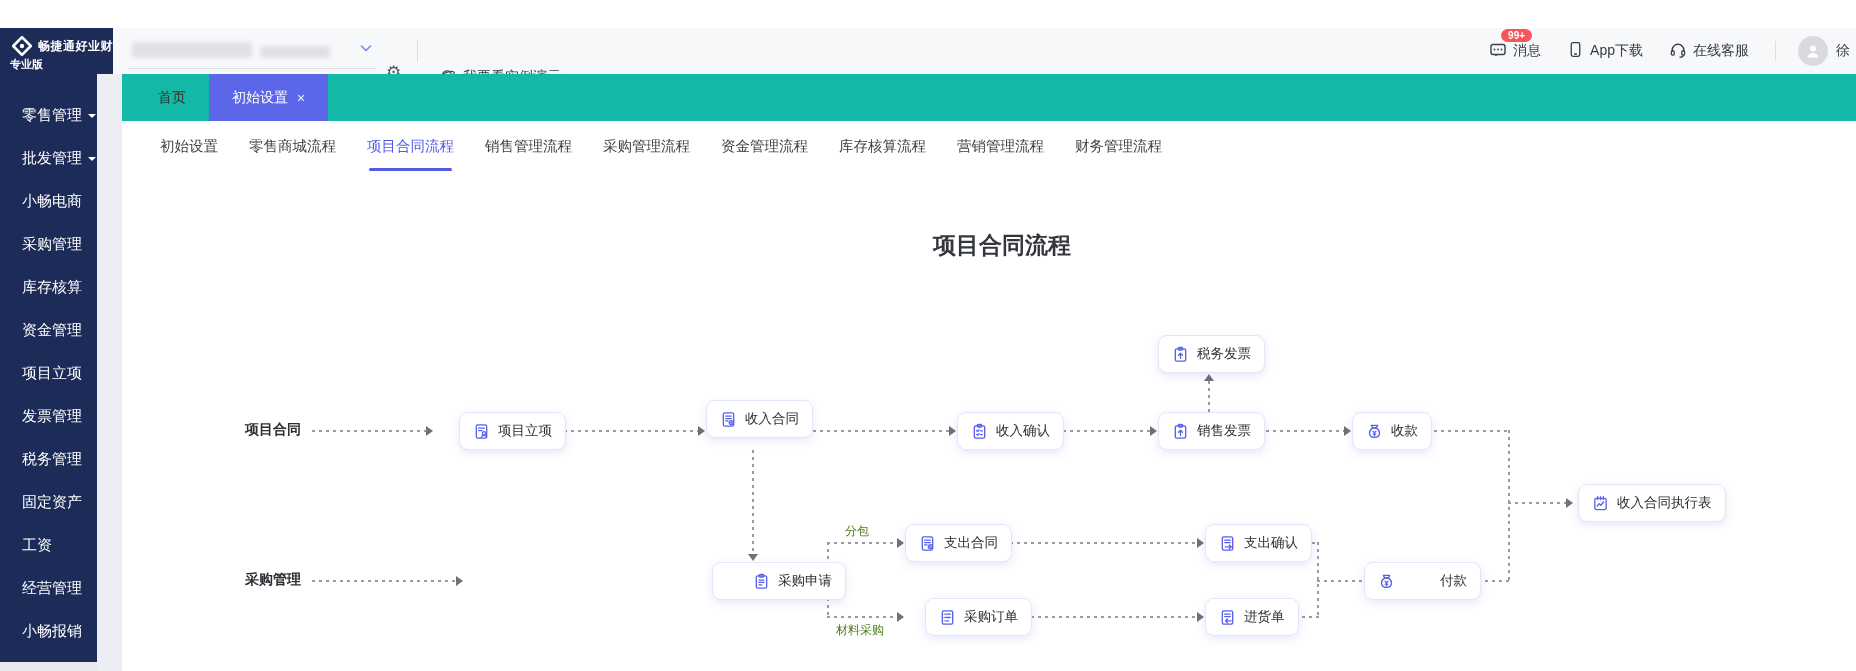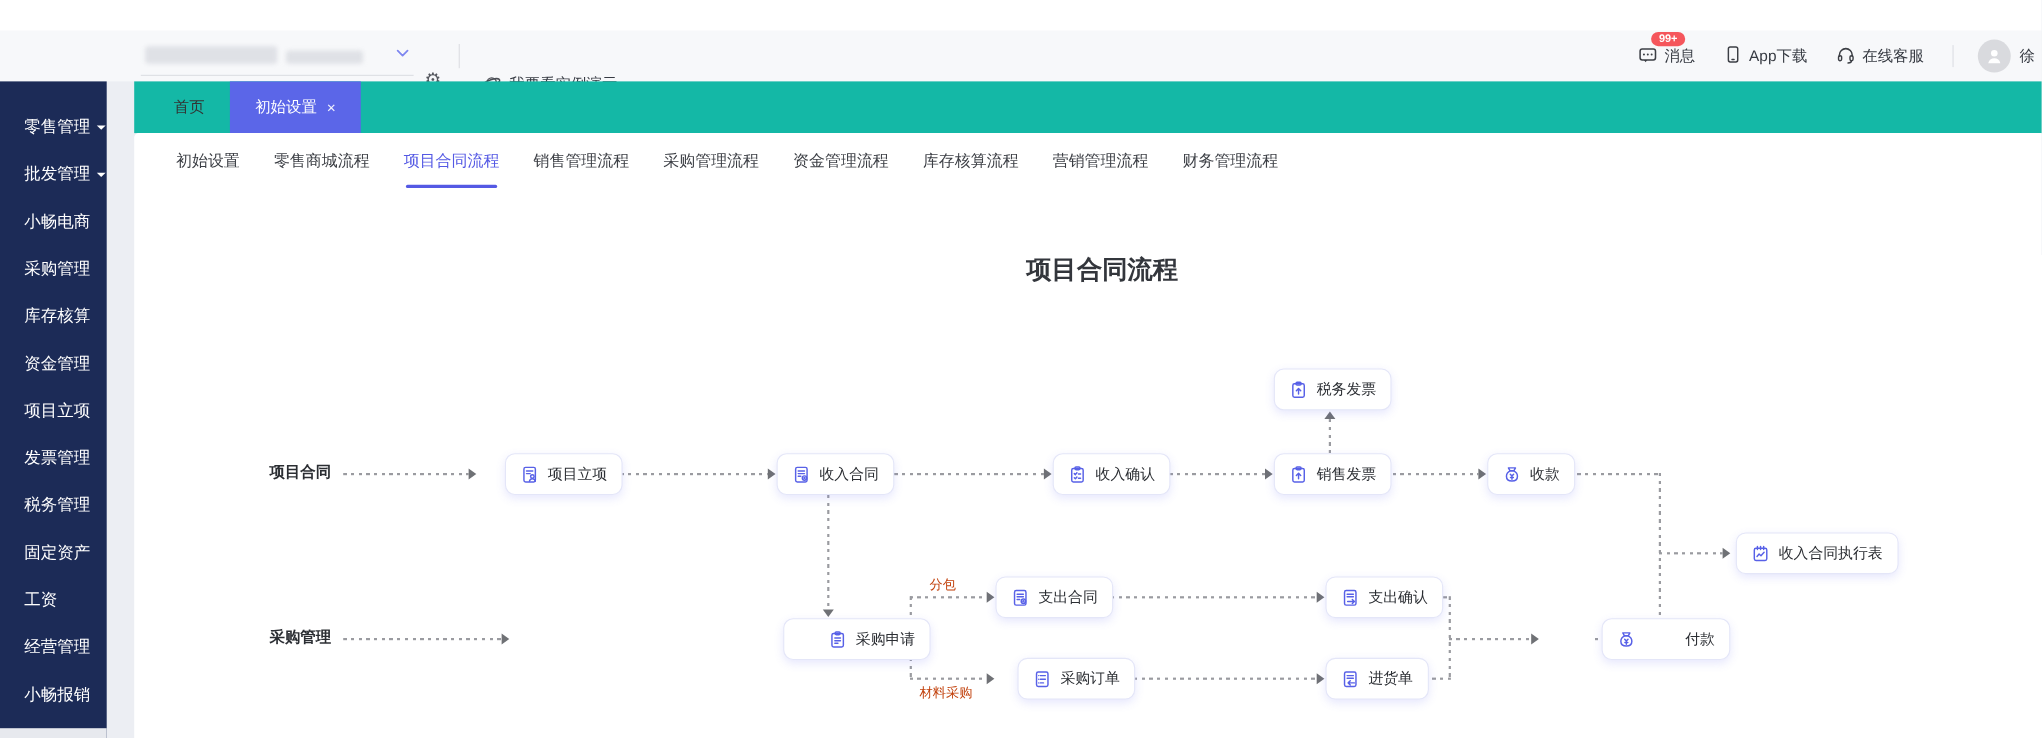--- a/index.html
+++ b/index.html
@@ -50,38 +50,48 @@
   .snitem.active::after{content:"";position:absolute;left:2px;right:2px;bottom:0;height:3px;background:#5459e4;border-radius:2px;}
   .snright{position:absolute;right:6px;top:0;height:50px;display:flex;align-items:center;gap:9px;font-size:13.5px;color:#45484f;}
   .circle-play{width:16px;height:16px;border:1.4px solid #45484f;border-radius:50%;position:relative;display:inline-block;box-sizing:border-box;}
   .circle-play::after{content:"";position:absolute;left:5px;top:3.5px;width:0;height:0;border-left:5px solid #45484f;border-top:3.2px solid transparent;border-bottom:3.2px solid transparent;}
   .circle-q{width:16px;height:16px;border:1.4px solid #45484f;border-radius:50%;display:inline-flex;align-items:center;justify-content:center;font-size:10.5px;font-weight:700;color:#45484f;box-sizing:border-box;}
   .snvdiv{width:1px;height:14px;background:#c9cbd1;}
   .snlink{display:flex;align-items:center;gap:5px;cursor:pointer;white-space:nowrap;}
   
   .flow-title{position:absolute;left:1002px;top:230px;transform:translateX(-50%);font-size:23px;font-weight:600;color:#33363c;white-space:nowrap;}
   .rowlabel{position:absolute;font-size:14px;font-weight:700;color:#2b2e33;white-space:nowrap;}
-  .branchlabel{position:absolute;font-size:12px;color:#c2410c;white-space:nowrap;}
+  .branchlabel{position:absolute;font-size:12px;color:#4d7c0f;white-space:nowrap;}
   .node{position:absolute;height:38px;display:flex;align-items:center;gap:8px;padding:0 13px;background:#fff;
         border:1px solid #e4e6f8;border-radius:9px;box-shadow:0 3px 9px rgba(100,108,240,.16);
         font-size:13.5px;font-weight:500;color:#2b2e33;z-index:2;cursor:pointer;white-space:nowrap;box-sizing:border-box;}
   .node svg{flex:0 0 auto;}
   .dash-h{position:absolute;height:2px;z-index:1;background:repeating-linear-gradient(90deg,#9a9ba0 0 3px,transparent 3px 7px);}
   .dash-v{position:absolute;width:2px;z-index:1;background:repeating-linear-gradient(180deg,#9a9ba0 0 3px,transparent 3px 7px);}
   .ar{position:absolute;width:0;height:0;z-index:1;}
   .ar.r{border:5px solid transparent;border-left:7px solid #6f7175;border-right:0;}
   .ar.u{border:5px solid transparent;border-bottom:7px solid #6f7175;border-top:0;}
   .ar.d{border:5px solid transparent;border-top:7px solid #6f7175;border-bottom:0;}
 </style>
 </head>
 <body>
 
 <div class="topstrip"></div>
 
 <div class="header">
+  <div class="logo-block">
+    <span class="logo-ic">
+      <svg width="24" height="24" viewBox="0 0 24 24" fill="none">
+        <path d="M12 3.2 L20.8 12 12 20.8 3.2 12 Z" stroke="#fff" stroke-width="2.6" stroke-linejoin="round"></path>
+        <circle cx="12" cy="12" r="2.2" fill="#fff"></circle>
+      </svg>
+    </span>
+    <span class="brand">畅捷通好业财</span>
+    <span class="edition">专业版</span>
+  </div>
 
   <div class="ws">
     <span class="blur b1"></span>
     <span class="blur b2"></span>
     <span class="chev">
       <svg width="16" height="16" viewBox="0 0 16 16" fill="none">
           <path d="M3.5 6l4.5 4.5L12.5 6" stroke="#7d86ef" stroke-width="1.6" stroke-linecap="round" stroke-linejoin="round"></path>
         </svg>
     </span>
   </div>
@@ -281,21 +291,21 @@
 
   <div class="node" style="left:436px;top:412px;margin-left:23px;">
     <svg width="17" height="17" viewBox="0 0 18 18" fill="none" stroke="#5861e7" stroke-width="1.4" stroke-linecap="round" stroke-linejoin="round">
       <rect x="3.5" y="2" width="11" height="14" rx="1.6"></rect>
         <path d="M6 5.5h6M6 8h3.5"></path>
       <circle cx="11.6" cy="10.8" r="1.7"></circle>
         <path d="M8.8 15.3c.4-1.6 1.5-2.4 2.8-2.4s2.4.8 2.8 2.4"></path>
     </svg>
     <span>项目立项</span>
   </div>
-  <div class="node" style="left:706px;top:412px;">
+  <div class="node" style="left:706px;top:400px;">
     <svg width="17" height="17" viewBox="0 0 18 18" fill="none" stroke="#5861e7" stroke-width="1.4" stroke-linecap="round" stroke-linejoin="round">
       <rect x="3.5" y="2" width="11" height="14" rx="1.6"></rect>
         <path d="M6 5.5h6M6 8h6M6 10.5h2.5"></path>
       <circle cx="12" cy="12.3" r="2.1"></circle>
         <circle cx="12" cy="12.3" r="0.5" fill="#5861e7"></circle>
     </svg>
     <span>收入合同</span>
   </div>
   <div class="node" style="left:957px;top:412px;">
     <svg width="17" height="17" viewBox="0 0 18 18" fill="none" stroke="#5861e7" stroke-width="1.4" stroke-linecap="round" stroke-linejoin="round">
@@ -371,21 +381,21 @@
     <span>采购订单</span>
   </div>
   <div class="node" style="left:1205px;top:598px;">
     <svg width="17" height="17" viewBox="0 0 18 18" fill="none" stroke="#5861e7" stroke-width="1.4" stroke-linecap="round" stroke-linejoin="round">
       <rect x="3.5" y="2" width="11" height="14" rx="1.6"></rect>
         <path d="M6 5.5h6M6 8h6"></path>
       <path d="M13 12.5H7M9 10.5l-2 2 2 2"></path>
     </svg>
     <span>进货单</span>
   </div>
-  <div class="node" style="left:1456px;top:562px;gap:45px;">
+  <div class="node" style="left:1364px;top:562px;gap:45px;">
     <svg width="17" height="17" viewBox="0 0 18 18" fill="none" stroke="#5861e7" stroke-width="1.4" stroke-linecap="round" stroke-linejoin="round">
       <path d="M5.6 2.5h6.8l-1.6 2.8H7.2z"></path>
       <path d="M7.2 5.3h3.6c2.2 1.2 3.5 3 3.5 5.2 0 3-2.2 4.6-5.3 4.6s-5.3-1.6-5.3-4.6c0-2.2 1.3-4 3.5-5.2z"></path>
       <path d="M7.4 8.6 9 10.4l1.6-1.8M9 10.4v3M7.6 11.8h2.8"></path>
     </svg>
     <span>付款</span>
   </div>
 </div>
 
 </body></html>

